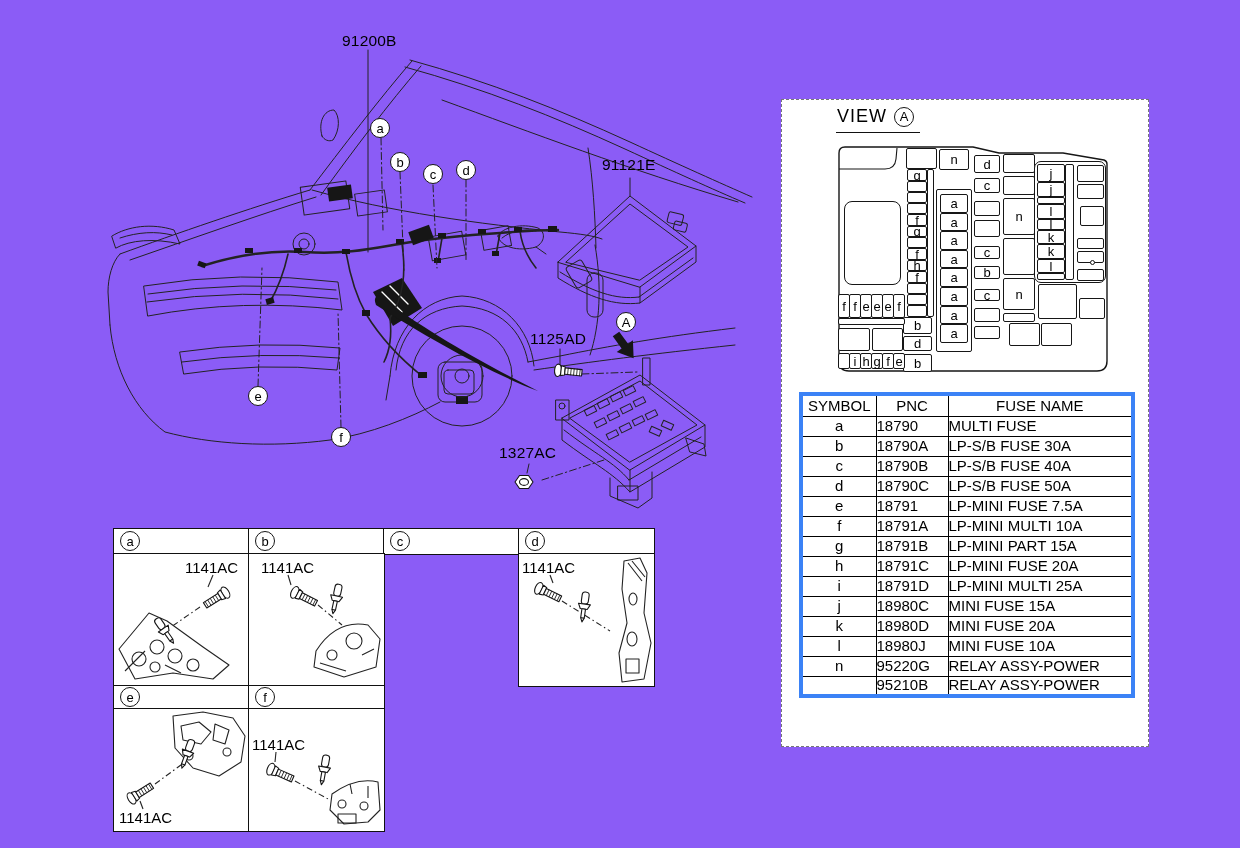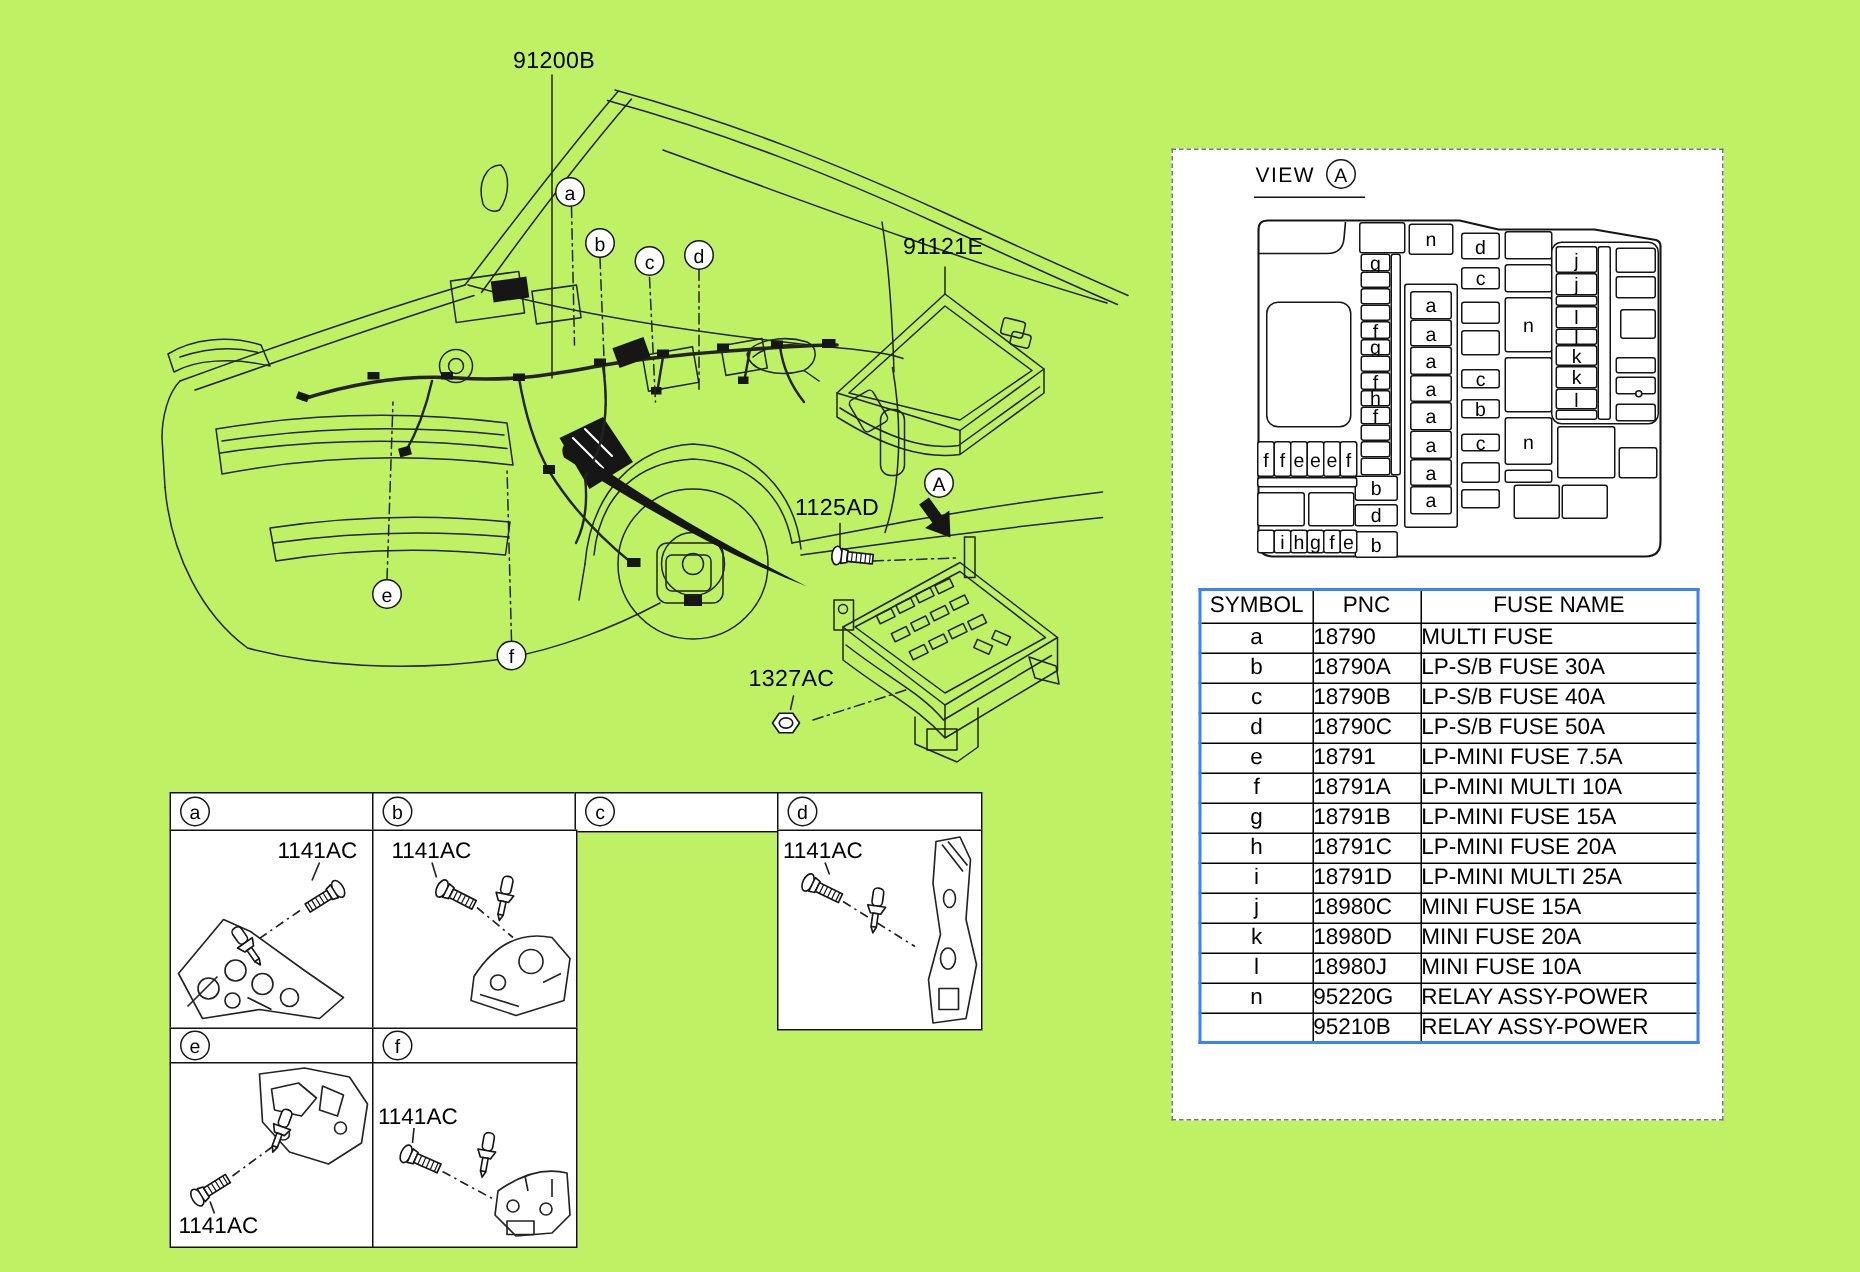--- a/index.html
+++ b/index.html
@@ -1,38 +1,38 @@
 <!DOCTYPE html>
 <html><head>
 <meta charset="utf-8">
 <style>
   *{margin:0;padding:0;box-sizing:border-box}
   html,body{width:1240px;height:848px;background:#fff;font-family:"Liberation Sans",sans-serif;color:#000}
-  #stage{position:absolute;left:0;top:0;width:1240px;height:848px;background:#bef264;overflow:hidden}
+  #stage{position:absolute;left:0;top:0;width:1240px;height:848px;background:#8b5cf6;overflow:hidden}
   svg{display:block}
   .lart{stroke:#232323;stroke-width:1;fill:none;stroke-linecap:round;stroke-linejoin:round}
   .plabel{position:absolute;font-size:15.5px;letter-spacing:.2px;white-space:nowrap}
   .callout{position:absolute;width:20px;height:20px;border:1.3px solid #161616;border-radius:50%;
            background:#fff;display:flex;align-items:center;justify-content:center;font-size:13px;line-height:1}
   
   #viewa{position:absolute;left:781px;top:99px;width:368px;height:648px;border:1.2px dashed #777;background:#fff}
   #viewa-title{position:absolute;left:54px;top:6px;display:flex;align-items:center;gap:7px;
                border-bottom:1.4px solid #111;padding:0 6px 5px 1px}
-  #viewa-title .vtxt{font-size:14px;letter-spacing:1px}
+  #viewa-title .vtxt{font-size:18px;letter-spacing:1px}
   #viewa-title .vcirc{width:20px;height:20px;border:1.3px solid #161616;border-radius:50%;
                display:flex;align-items:center;justify-content:center;font-size:13px}
   
   #fusebox{position:absolute;left:51px;top:45px;width:278px;height:233px}
   #fusebox-cells{position:absolute;left:0;top:0;width:278px;height:233px}
   .fcell{position:absolute;border:1.2px solid #161616;border-radius:2px;background:#fff;
          display:flex;align-items:center;justify-content:center;font-size:13px;line-height:1;overflow:visible}
   .fdot{position:absolute;width:5px;height:5px;border:1px solid #161616;border-radius:50%;background:#fff}
   
   #parts-table{position:absolute;left:17px;top:292px;width:332px;border-collapse:collapse;
-               table-layout:fixed;border:2px solid #3b82f6;background:#fff}
+               table-layout:fixed;border:4px solid #3b82f6;background:#fff}
   #parts-table th,#parts-table td{border:1px solid #000;font-weight:normal;font-size:15px;
                height:20px;padding:0;line-height:1.1;overflow:hidden;white-space:nowrap}
   #parts-table th{height:22px;text-align:center}
   td.col-symbol{text-align:center}
   td.col-pnc{padding-left:12px}
   td.col-name{padding-left:7px}
   
   #dgrid{position:absolute;left:113px;top:528px;width:546px;height:303px}
   .dg-cell{position:absolute;border:1.5px solid #111;background:#fff}
   .dg-h{display:flex;align-items:center;padding-left:6px}
@@ -376,21 +376,21 @@
             <td class="col-name">LP-MINI FUSE 7.5A</td>
           </tr>
           <tr>
             <td class="col-symbol">f</td>
             <td class="col-pnc">18791A</td>
             <td class="col-name">LP-MINI MULTI 10A</td>
           </tr>
           <tr>
             <td class="col-symbol">g</td>
             <td class="col-pnc">18791B</td>
-            <td class="col-name">LP-MINI FUSE 15A</td>
+            <td class="col-name">LP-MINI PART 15A</td>
           </tr>
           <tr>
             <td class="col-symbol">h</td>
             <td class="col-pnc">18791C</td>
             <td class="col-name">LP-MINI FUSE 20A</td>
           </tr>
           <tr>
             <td class="col-symbol">i</td>
             <td class="col-pnc">18791D</td>
             <td class="col-name">LP-MINI MULTI 25A</td>

